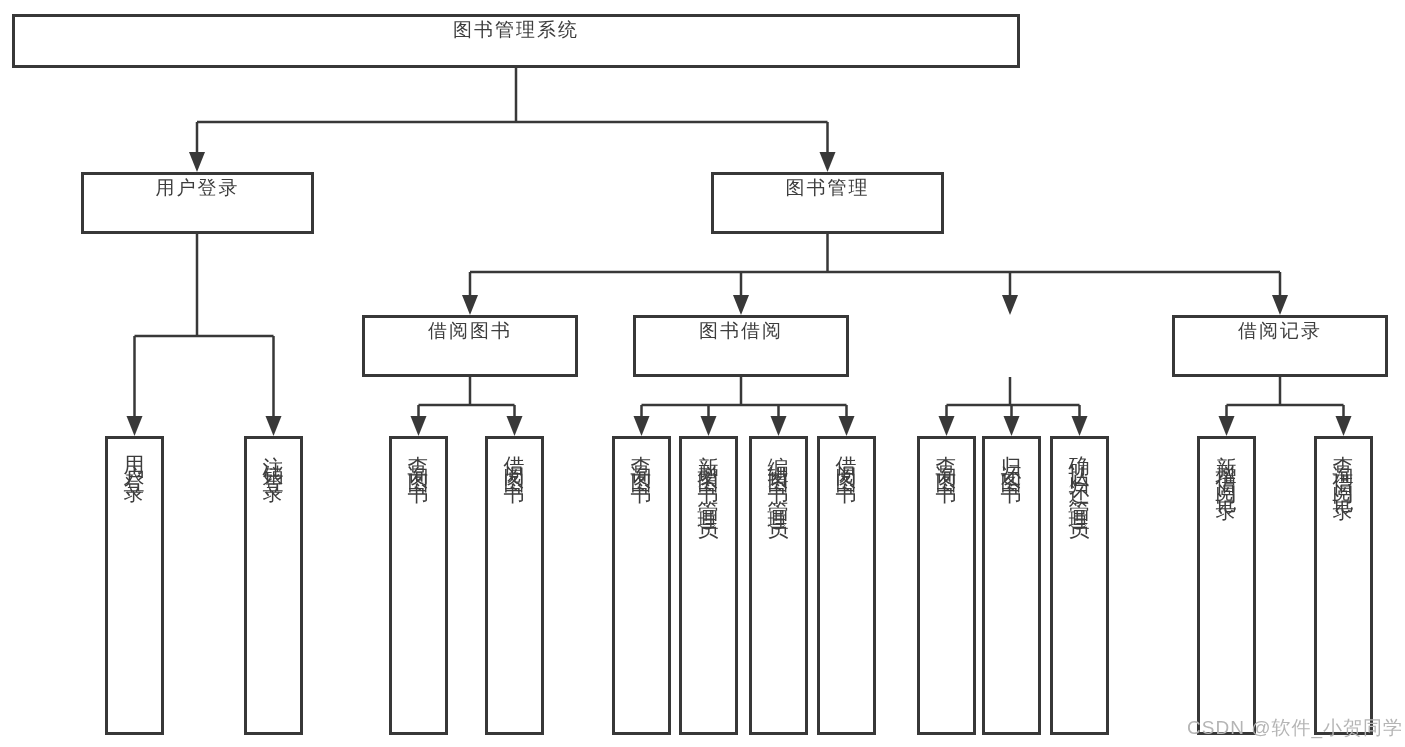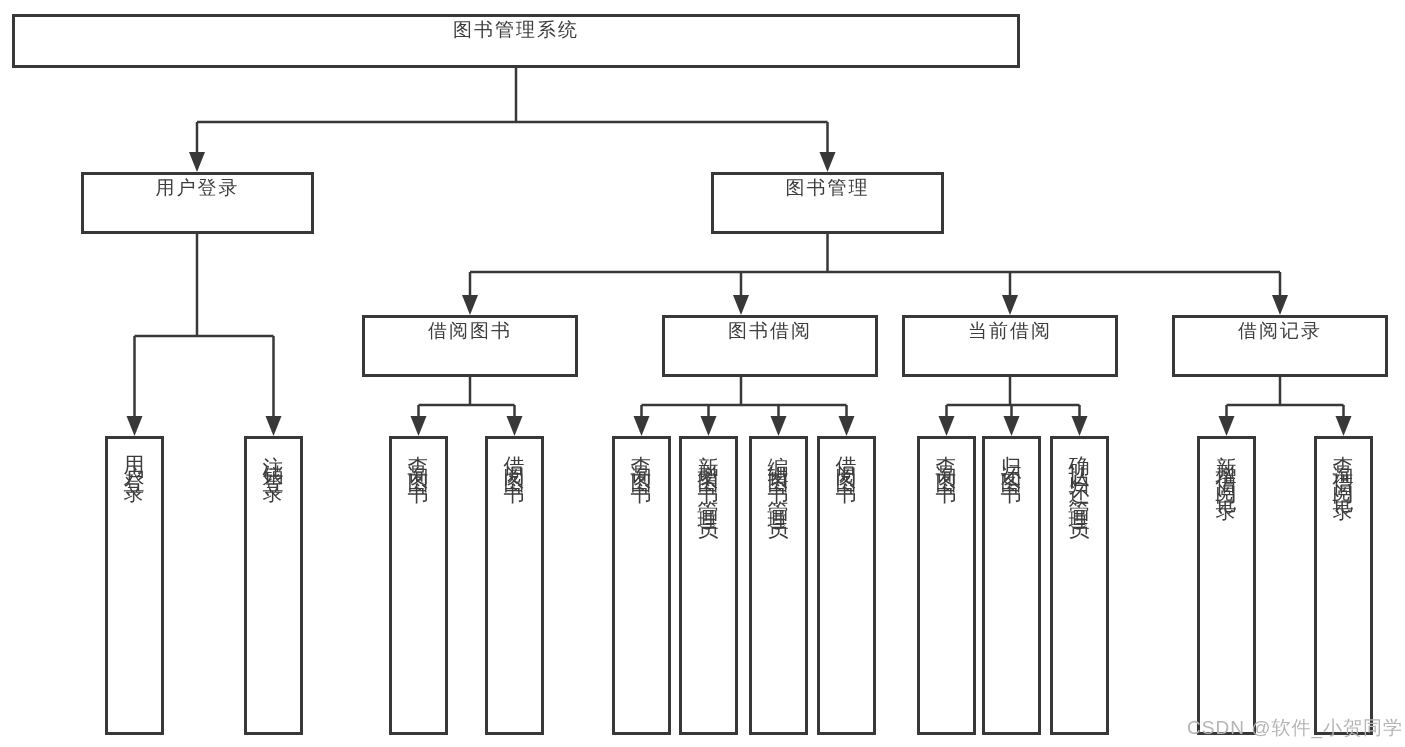--- a/index.html
+++ b/index.html
@@ -96,25 +96,22 @@
   <div class="node l2-node" style="left:81px;">
     <span>用户登录</span>
   </div>
   <div class="node l2-node" style="left:711px;font-family:Liberation Mono, monospace;">
     <span>图书管理</span>
   </div>
 
   <div class="node l3-node" style="left:362px;">
     <span>借阅图书</span>
   </div>
-  <div class="node l3-node" style="left:633px;margin-left:29px;">
+  <div class="node l3-node" style="left:633px;">
     <span>图书借阅</span>
-  </div>
-  <div class="node l3-node" style="left:902px;">
-    <span>当前借阅</span>
   </div>
   <div class="node l3-node" style="left:1172px;">
     <span>借阅记录</span>
   </div>
 
   <div class="node leaf-node" style="left:105px;">
     <span class="vtext">用户登录</span>
   </div>
   <div class="node leaf-node" style="left:244px;">
     <span class="vtext">注销登录</span>

